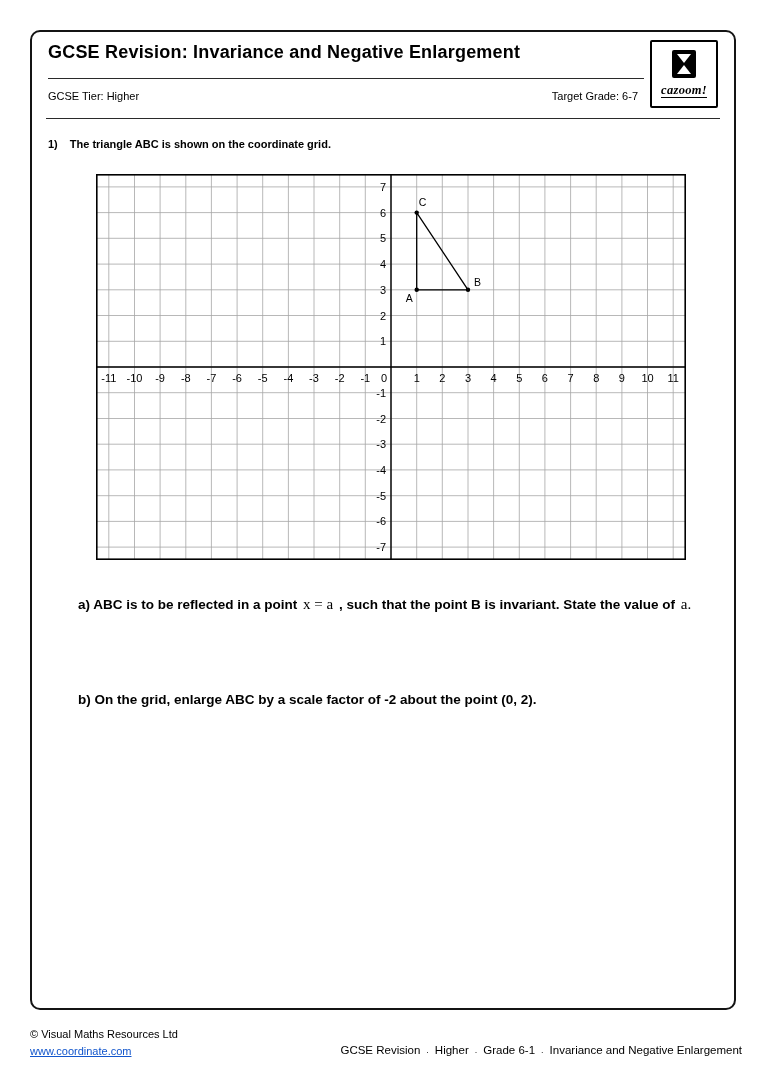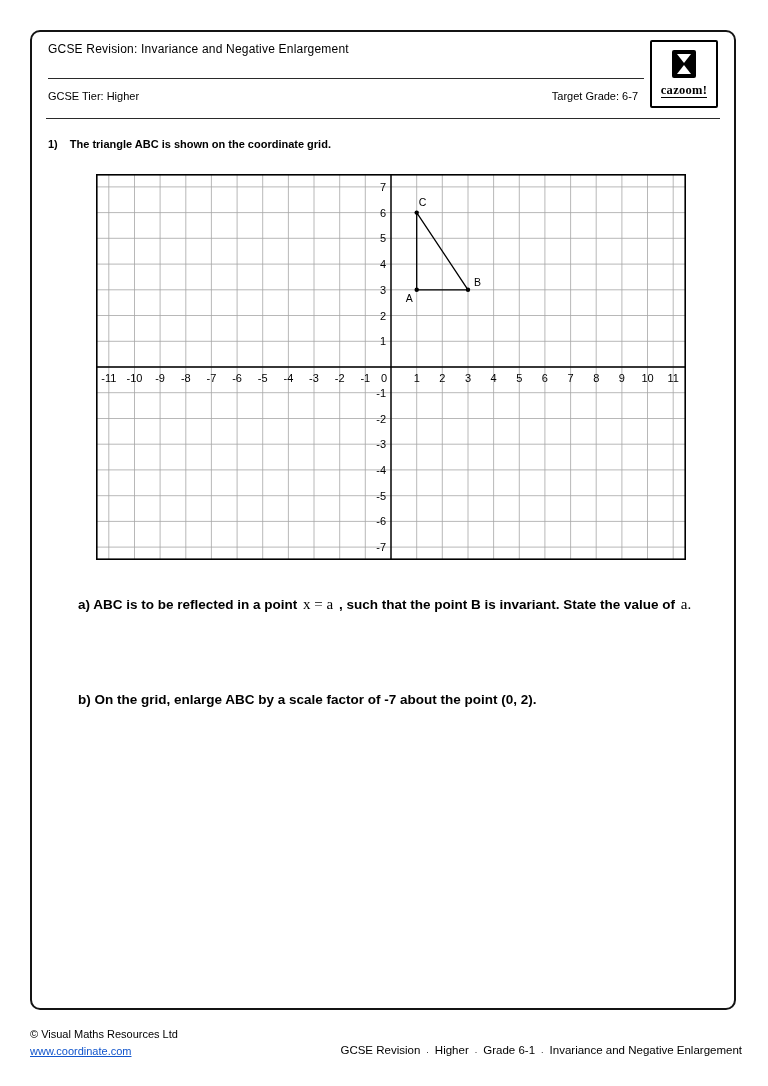--- a/index.html
+++ b/index.html
@@ -7,35 +7,35 @@
     width:768px;height:1086px;position:relative;background:#ffffff;
     font-family:"Liberation Sans",sans-serif;color:#000;
     -webkit-font-smoothing:antialiased;
   }
   .border-box{
     position:absolute;left:30px;top:30px;width:702px;height:976px;
     border:2px solid #141414;border-radius:10px;background:#fff;
   }
   .page-title{
     position:absolute;left:16px;top:10px;margin:0;
-    font-size:12px;font-weight:normal;letter-spacing:0.2px;white-space:nowrap;
+    font-size:18px;font-weight:bold;letter-spacing:0.2px;white-space:nowrap;
   }
   .title-rule{position:absolute;left:16px;top:46px;width:596px;height:1px;background:#2a2a2a;}
   .header-row{
     position:absolute;left:16px;top:58px;width:590px;
     display:flex;justify-content:space-between;font-size:11px;
   }
   .header-rule{position:absolute;left:14px;top:86px;width:674px;height:1px;background:#2a2a2a;}
   .logo{
     position:absolute;left:618px;top:8px;width:64px;height:64px;
     border:2px solid #000;border-radius:2px;background:#fff;
     display:flex;flex-direction:column;align-items:center;justify-content:center;gap:2px;
   }
   .logo-text{
-    font-family:"Liberation Serif",serif;font-weight:bold;
+    font-family:"Liberation Serif",serif;font-weight:bold;font-style:italic;
     font-size:12.5px;letter-spacing:0.3px;border-bottom:1px solid #000;line-height:1.1;
   }
   .question-line{position:absolute;left:16px;top:106px;font-size:11px;font-weight:bold;}
   .question-line .qnum{margin-right:12px;}
   .grid-wrap{position:absolute;left:64px;top:142px;width:590px;height:386px;}
   .tick{font-family:"Liberation Sans",sans-serif;font-size:11px;fill:#000;}
   .vlabel{font-family:"Liberation Sans",sans-serif;font-size:10.5px;fill:#000;}
   .part{
     position:absolute;left:46px;width:632px;margin:0;
     font-size:13.5px;font-weight:bold;line-height:1.45;
@@ -171,21 +171,21 @@
   </div>
 
   <p class="part part-a">
     <span>a)</span>
     <span>ABC is to be reflected in a point</span>
     <span class="math">x = a</span>
     <span>, such that the point B is invariant. State the value of</span>
     <span class="math">a.</span>
   </p>
 
-  <p class="part part-b">b) On the grid, enlarge ABC by a scale factor of -7 about the point (0, 2).</p>
+  <p class="part part-b">b) On the grid, enlarge ABC by a scale factor of -2 about the point (0, 2).</p>
 
 </div>
 
 <div class="footer-left">
   <div>© Visual Maths Resources Ltd</div>
   <a>www.coordinate.com</a>
 </div>
 
 <div class="footer-right">
   <span>GCSE Revision</span><span class="sep">.</span><span>Higher</span><span class="sep">.</span><span>Grade 6-1</span><span class="sep">.</span><span>Invariance and Negative Enlargement</span>

